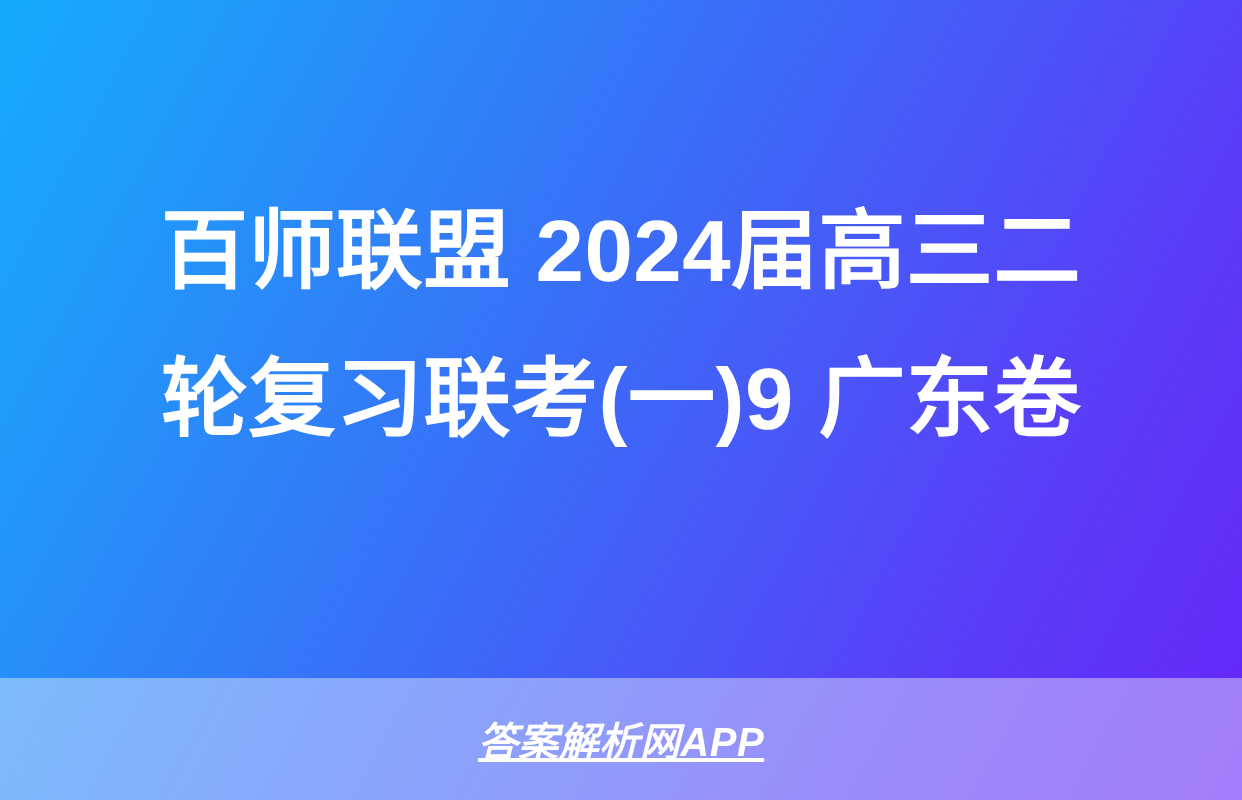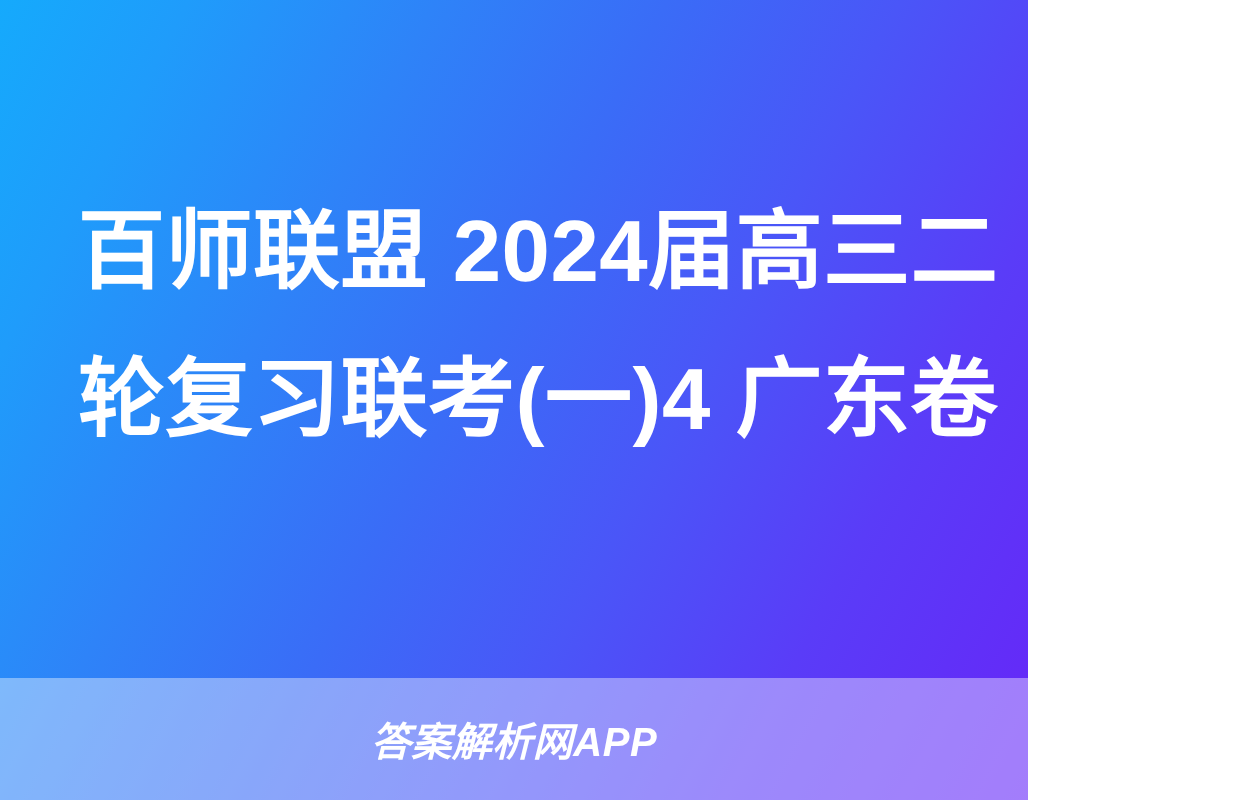--- a/index.html
+++ b/index.html
@@ -4,21 +4,21 @@
 <title>百师联盟 2024届高三二轮复习联考(一)1 广东卷 生物答案</title>
 <style>
   html, body {
     margin: 0;
     padding: 0;
     background: #ffffff;
   }
 
   .poster {
     position: relative;
-    width: 1028px;
+    width: 1242px;
     height: 800px;
     overflow: hidden;
     font-family: "Liberation Sans", "DejaVu Sans", sans-serif;
     
     background: linear-gradient(118deg,
         #15aafc 0%,
         #1f9cfb 13%,
         #2e83f8 30%,
         #3a6cf7 46%,
         #4a56f8 62%,
@@ -72,29 +72,30 @@
 
   .watermark-text {
     color: #ffffff;
     font-size: 40px;
     font-weight: 700;
     font-style: italic;
     letter-spacing: 0.5px;
     line-height: 1;
     white-space: nowrap;
     transform: translateY(3px);
+    text-decoration: underline;
   }
 </style>
 </head>
 <body>
 
 <div class="poster">
 
   <div class="title-block">
     <span class="title-line l1">百师联盟 2024届高三二</span>
-    <span class="title-line l2">轮复习联考(一)4 广东卷</span>
+    <span class="title-line l2">轮复习联考(一)9 广东卷</span>
   </div>
 
   <div class="watermark-band">
     <span class="watermark-text">答案解析网APP</span>
   </div>
 
 </div>
 
 </body></html>

